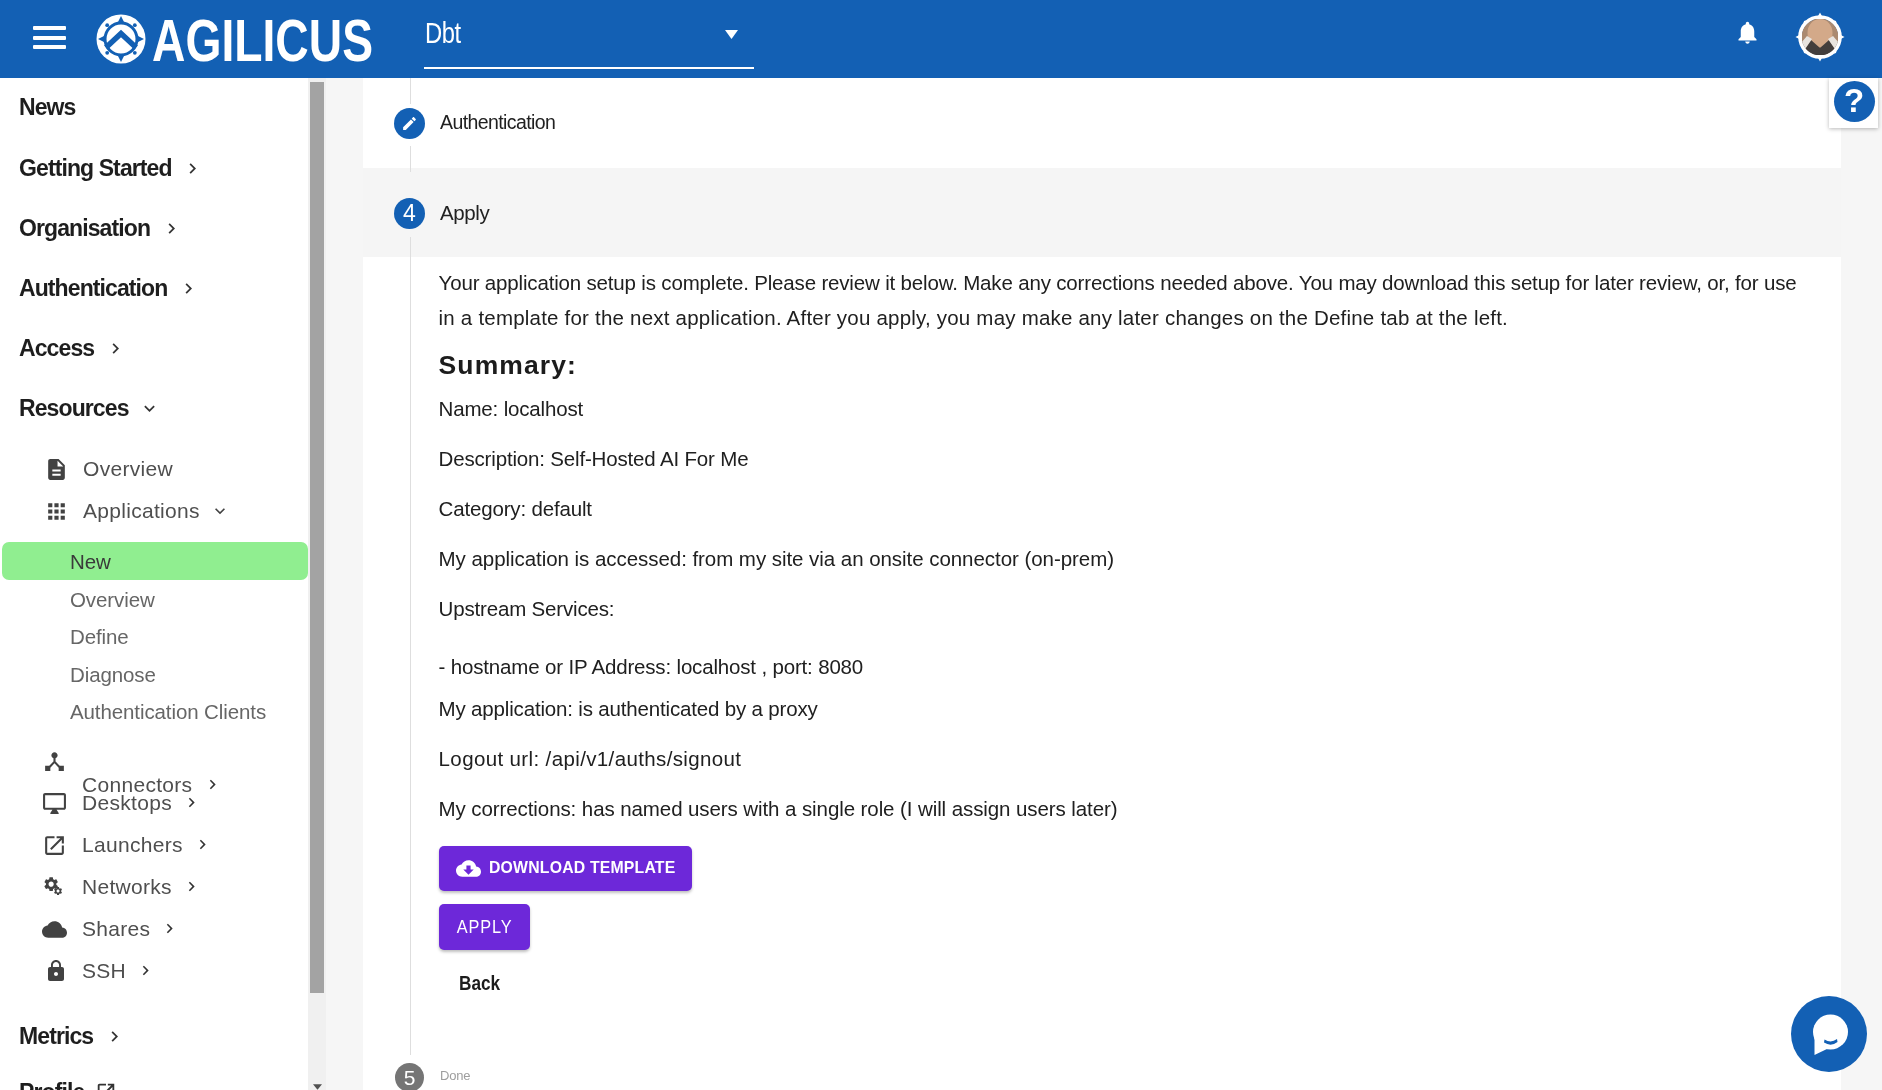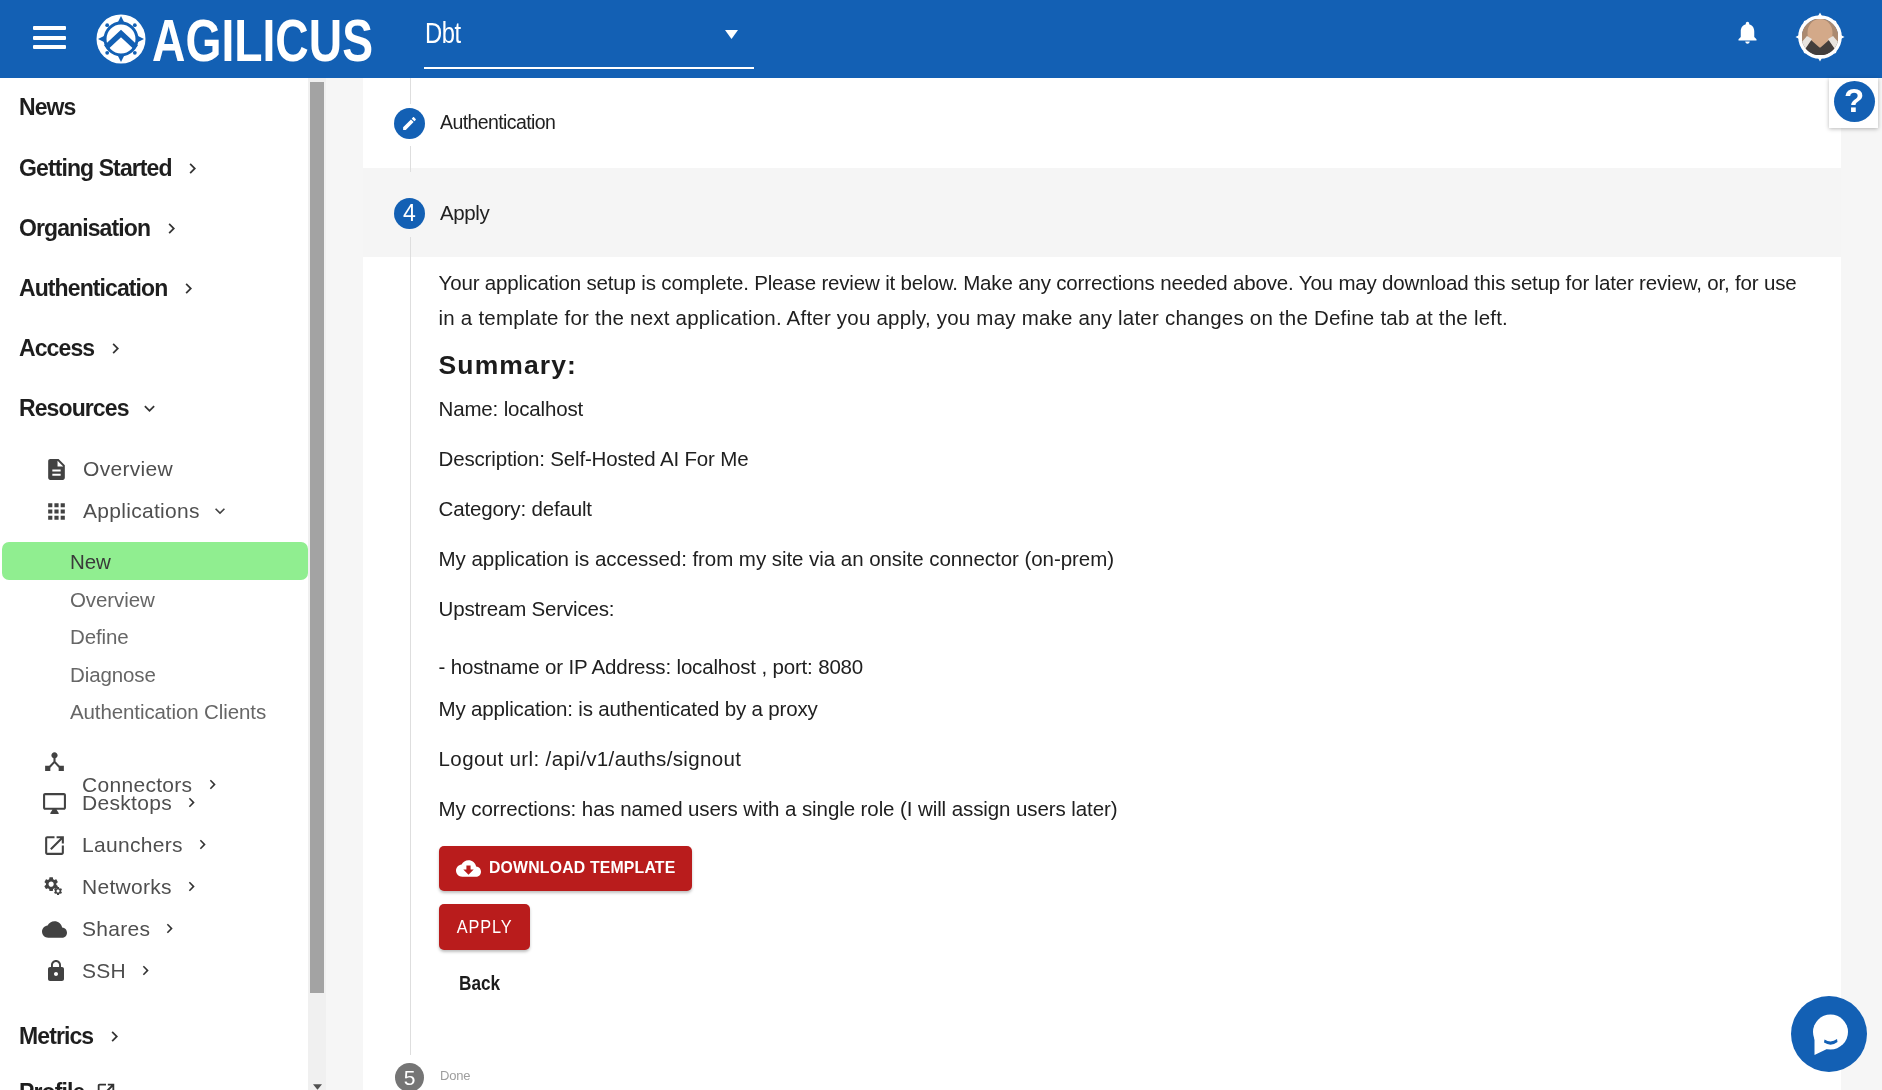--- a/index.html
+++ b/index.html
@@ -32,21 +32,21 @@
 
 
 #content { position:absolute; left:363px; top:78px; width:1478px; height:1012px; background:#fff; }
 .stepline { position:absolute; left:47px; width:1px; background:#dedede; }
 .stepcirc { position:absolute; left:31px; width:31px; height:31px; border-radius:50%; background:#1360b4;
   display:flex; align-items:center; justify-content:center; }
 #band { position:absolute; left:0; top:90px; width:1478px; height:89px; background:#f5f5f5; }
 .body-t { position:absolute; left:75.6px; font-size:20.5px; color:#202020; letter-spacing:-0.17px; white-space:nowrap; }
 
 
-.btn { position:absolute; background:#b91c1c; border-radius:5px; color:#fff;
+.btn { position:absolute; background:#6d28d9; border-radius:5px; color:#fff;
   box-shadow:0 2px 3px rgba(0,0,0,0.25); display:flex; align-items:center; justify-content:center; }
 
 
 #helpbox { position:absolute; left:1829px; top:78px; width:49px; height:50px; background:#fff;
   box-shadow:0 1px 4px rgba(0,0,0,0.28); z-index:31; }
 #helpcirc { position:absolute; left:4.5px; top:3px; width:41px; height:41px; border-radius:50%; background:#1360b4;
   color:#fff; font-size:33px; font-weight:bold; text-align:center; line-height:40px; }
 #chat { position:absolute; left:1791px; top:996px; width:76px; height:76px; border-radius:50%; background:#1360b4; z-index:31; }
 </style>
 </head>

